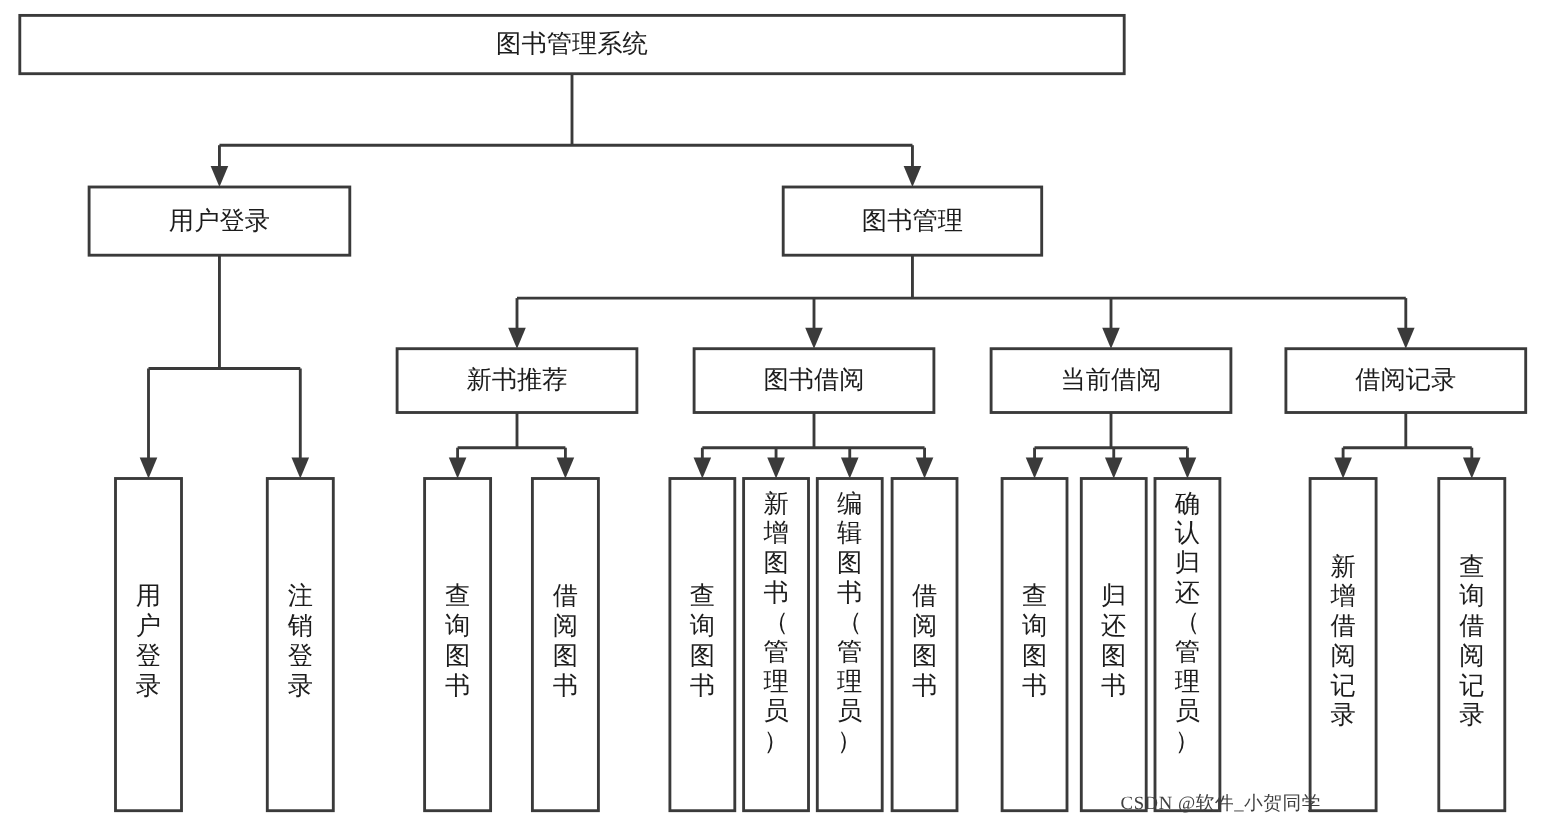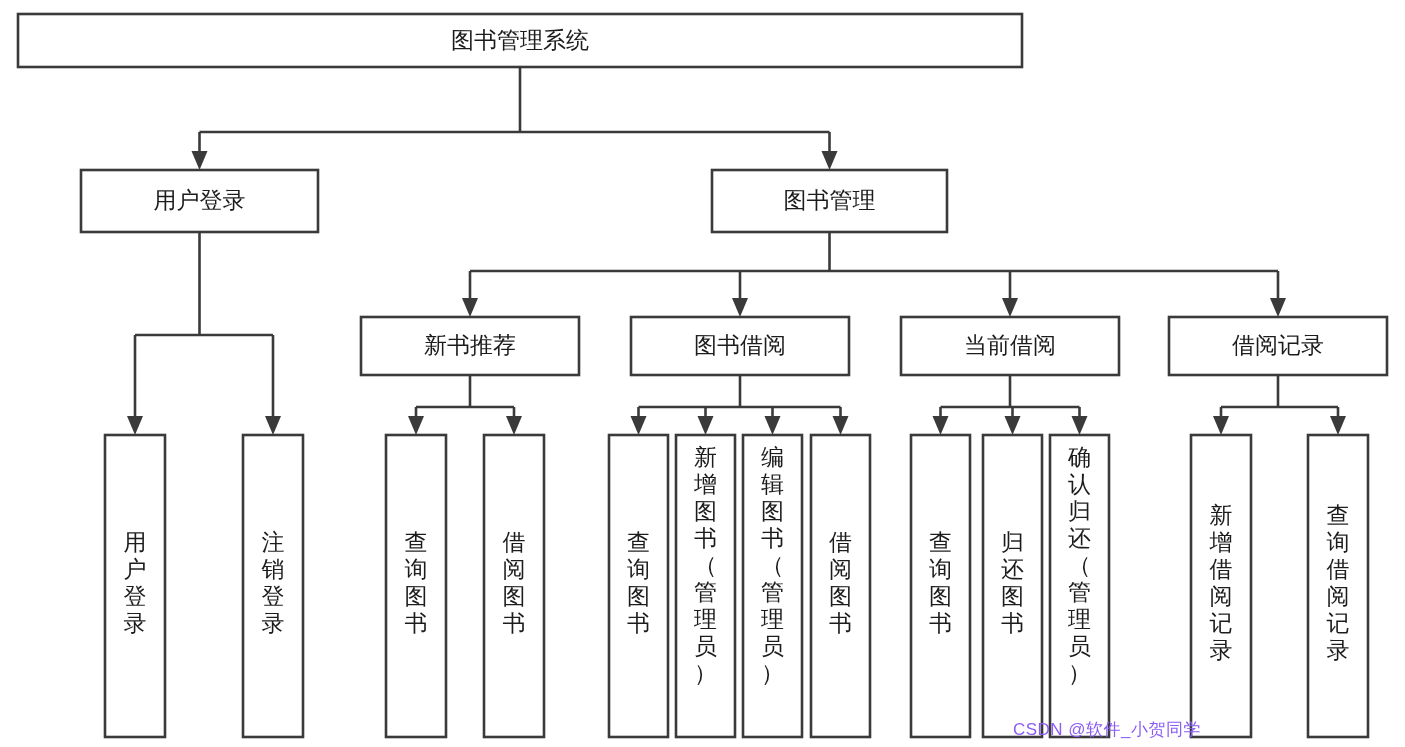--- a/index.html
+++ b/index.html
@@ -51,23 +51,23 @@
   .node-label-v {
     fill: #1c1c1c;
     font-family: "Liberation Sans", "DejaVu Sans", sans-serif;
     font-size: 23px;
     text-anchor: middle;
   }
   .watermark {
     position: absolute;
     right: 8px;
     bottom: 6px;
-    font-family: Liberation Sans, sans-serif;
+    font-family: Liberation Serif, serif;
     font-size: 17px;
-    color: #8b5cf6;
+    color: #404040;
     white-space: nowrap;
     letter-spacing: 0.5px;
   }
 </style>
 </head>
 <body>
 
 <div id="diagram-root">
 
   <svg class="diagram" viewBox="0 0 1405 747" xmlns="http://www.w3.org/2000/svg">

